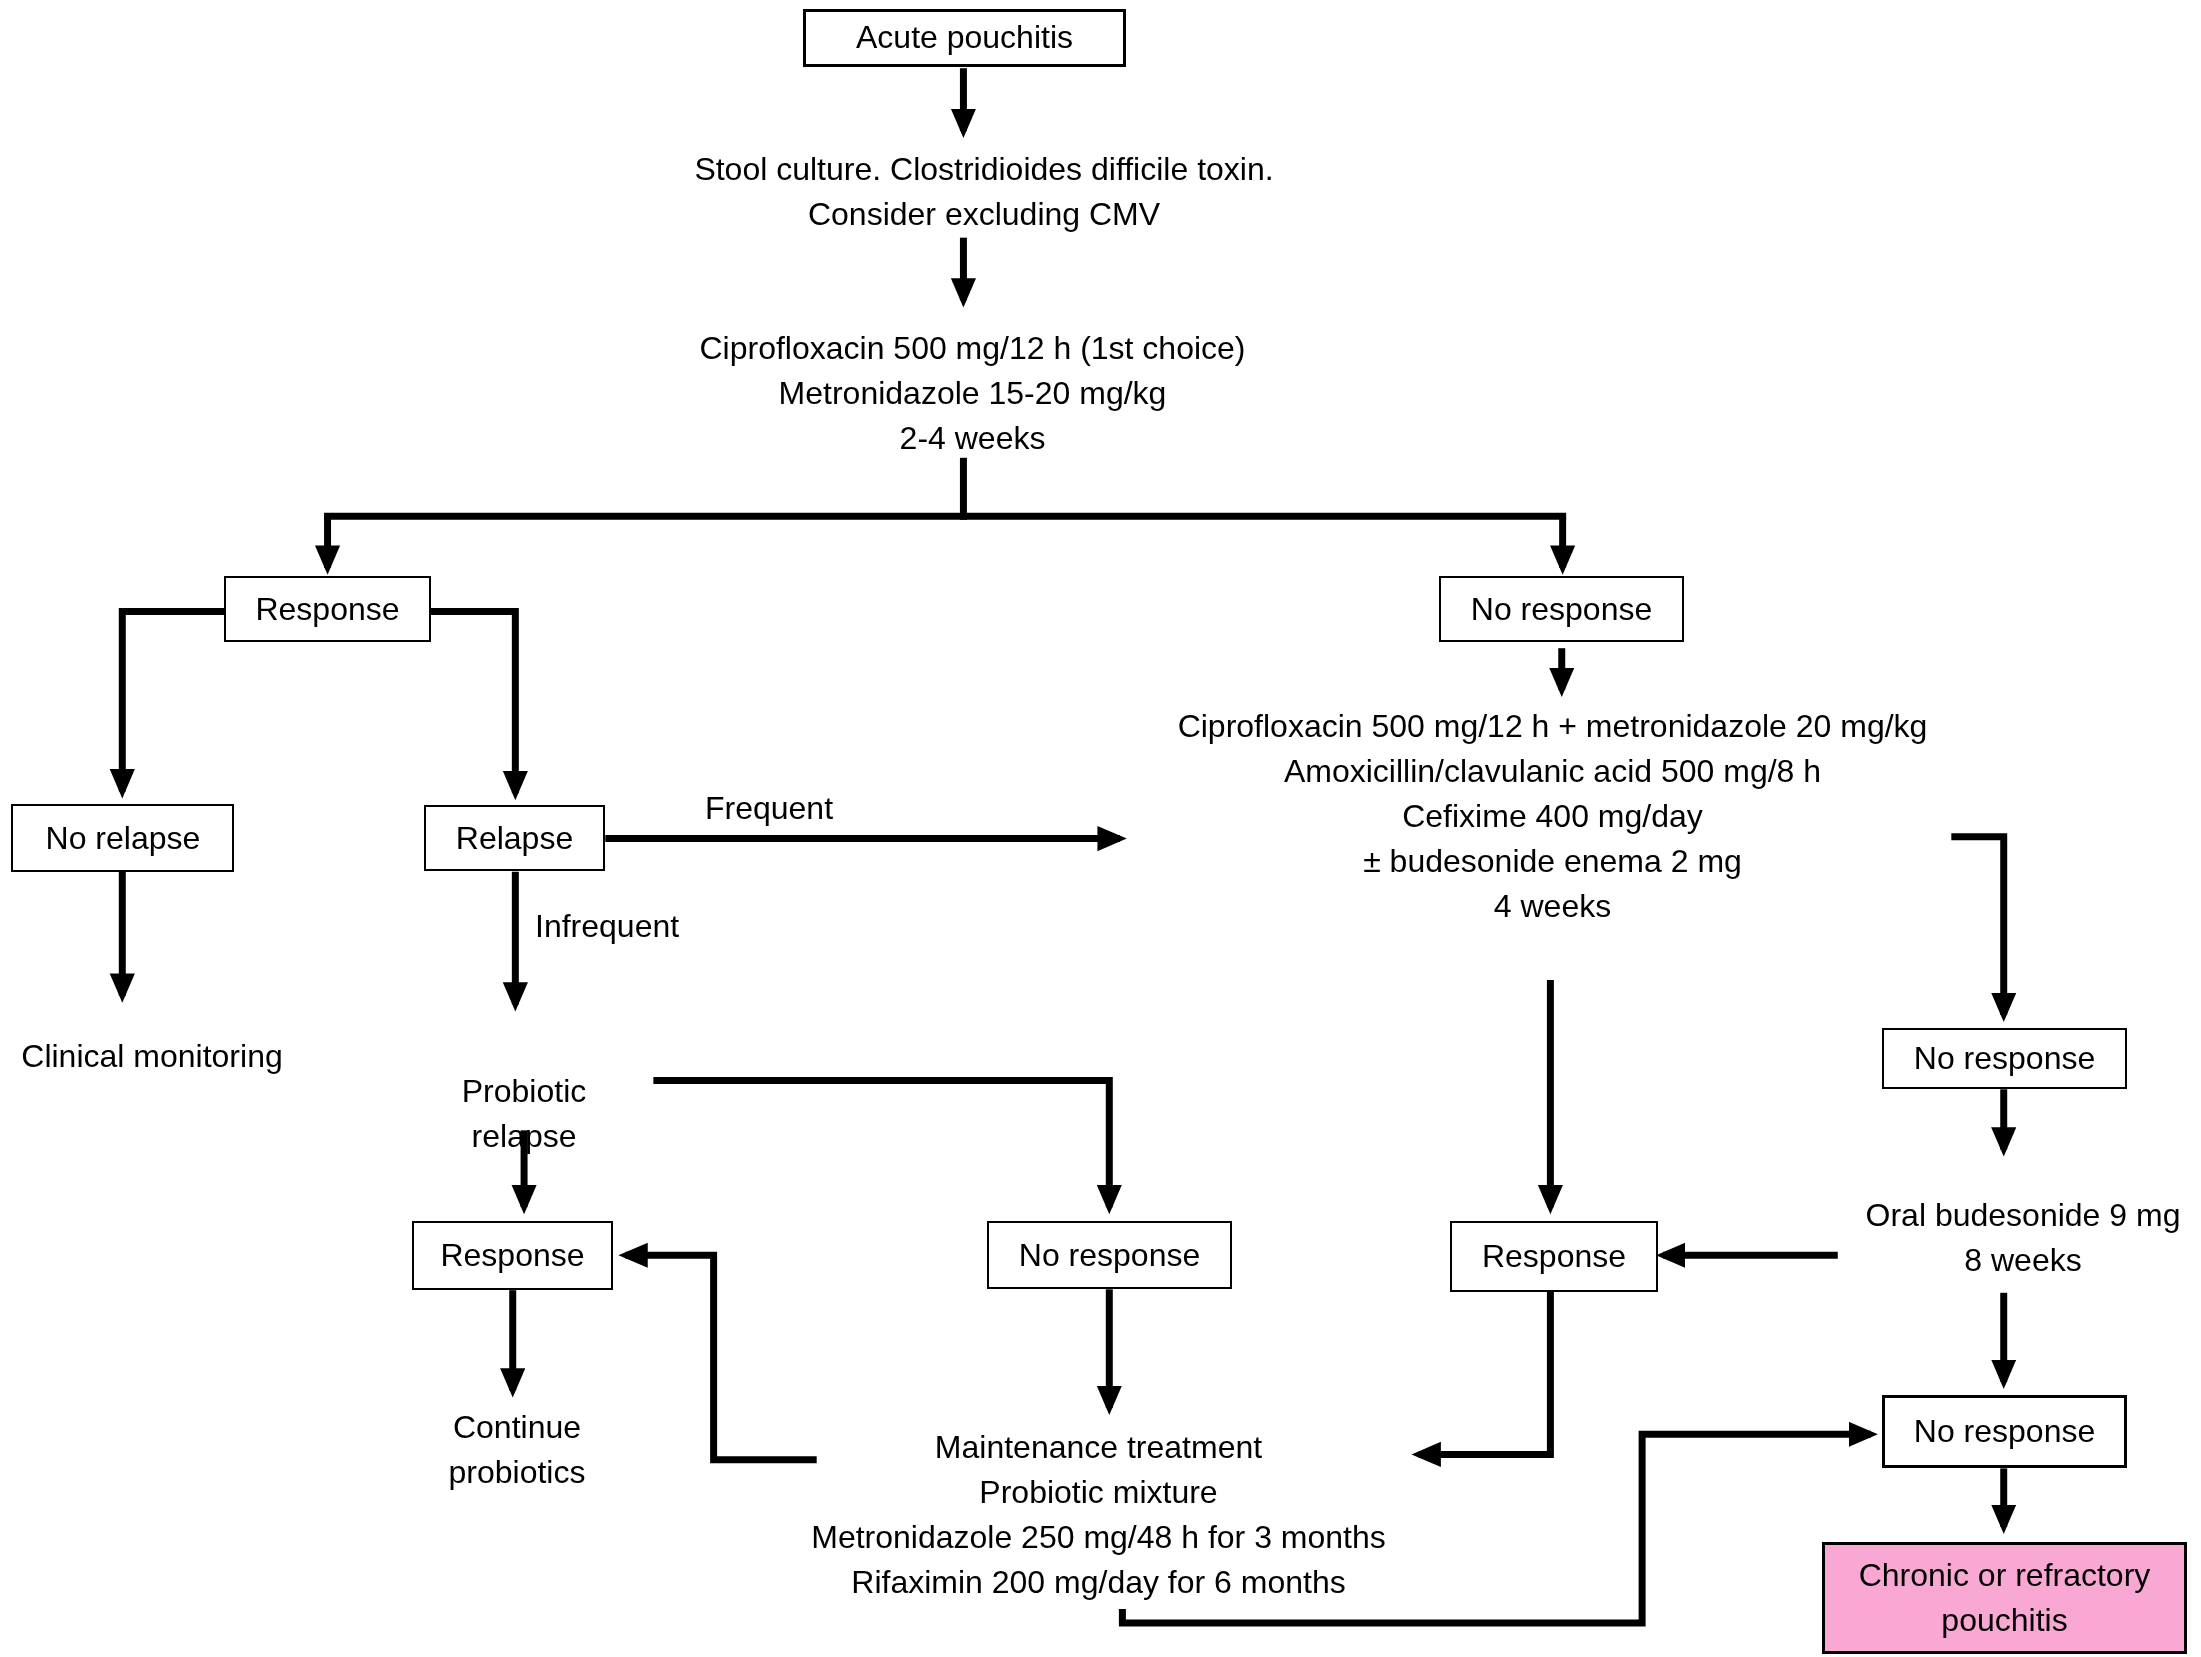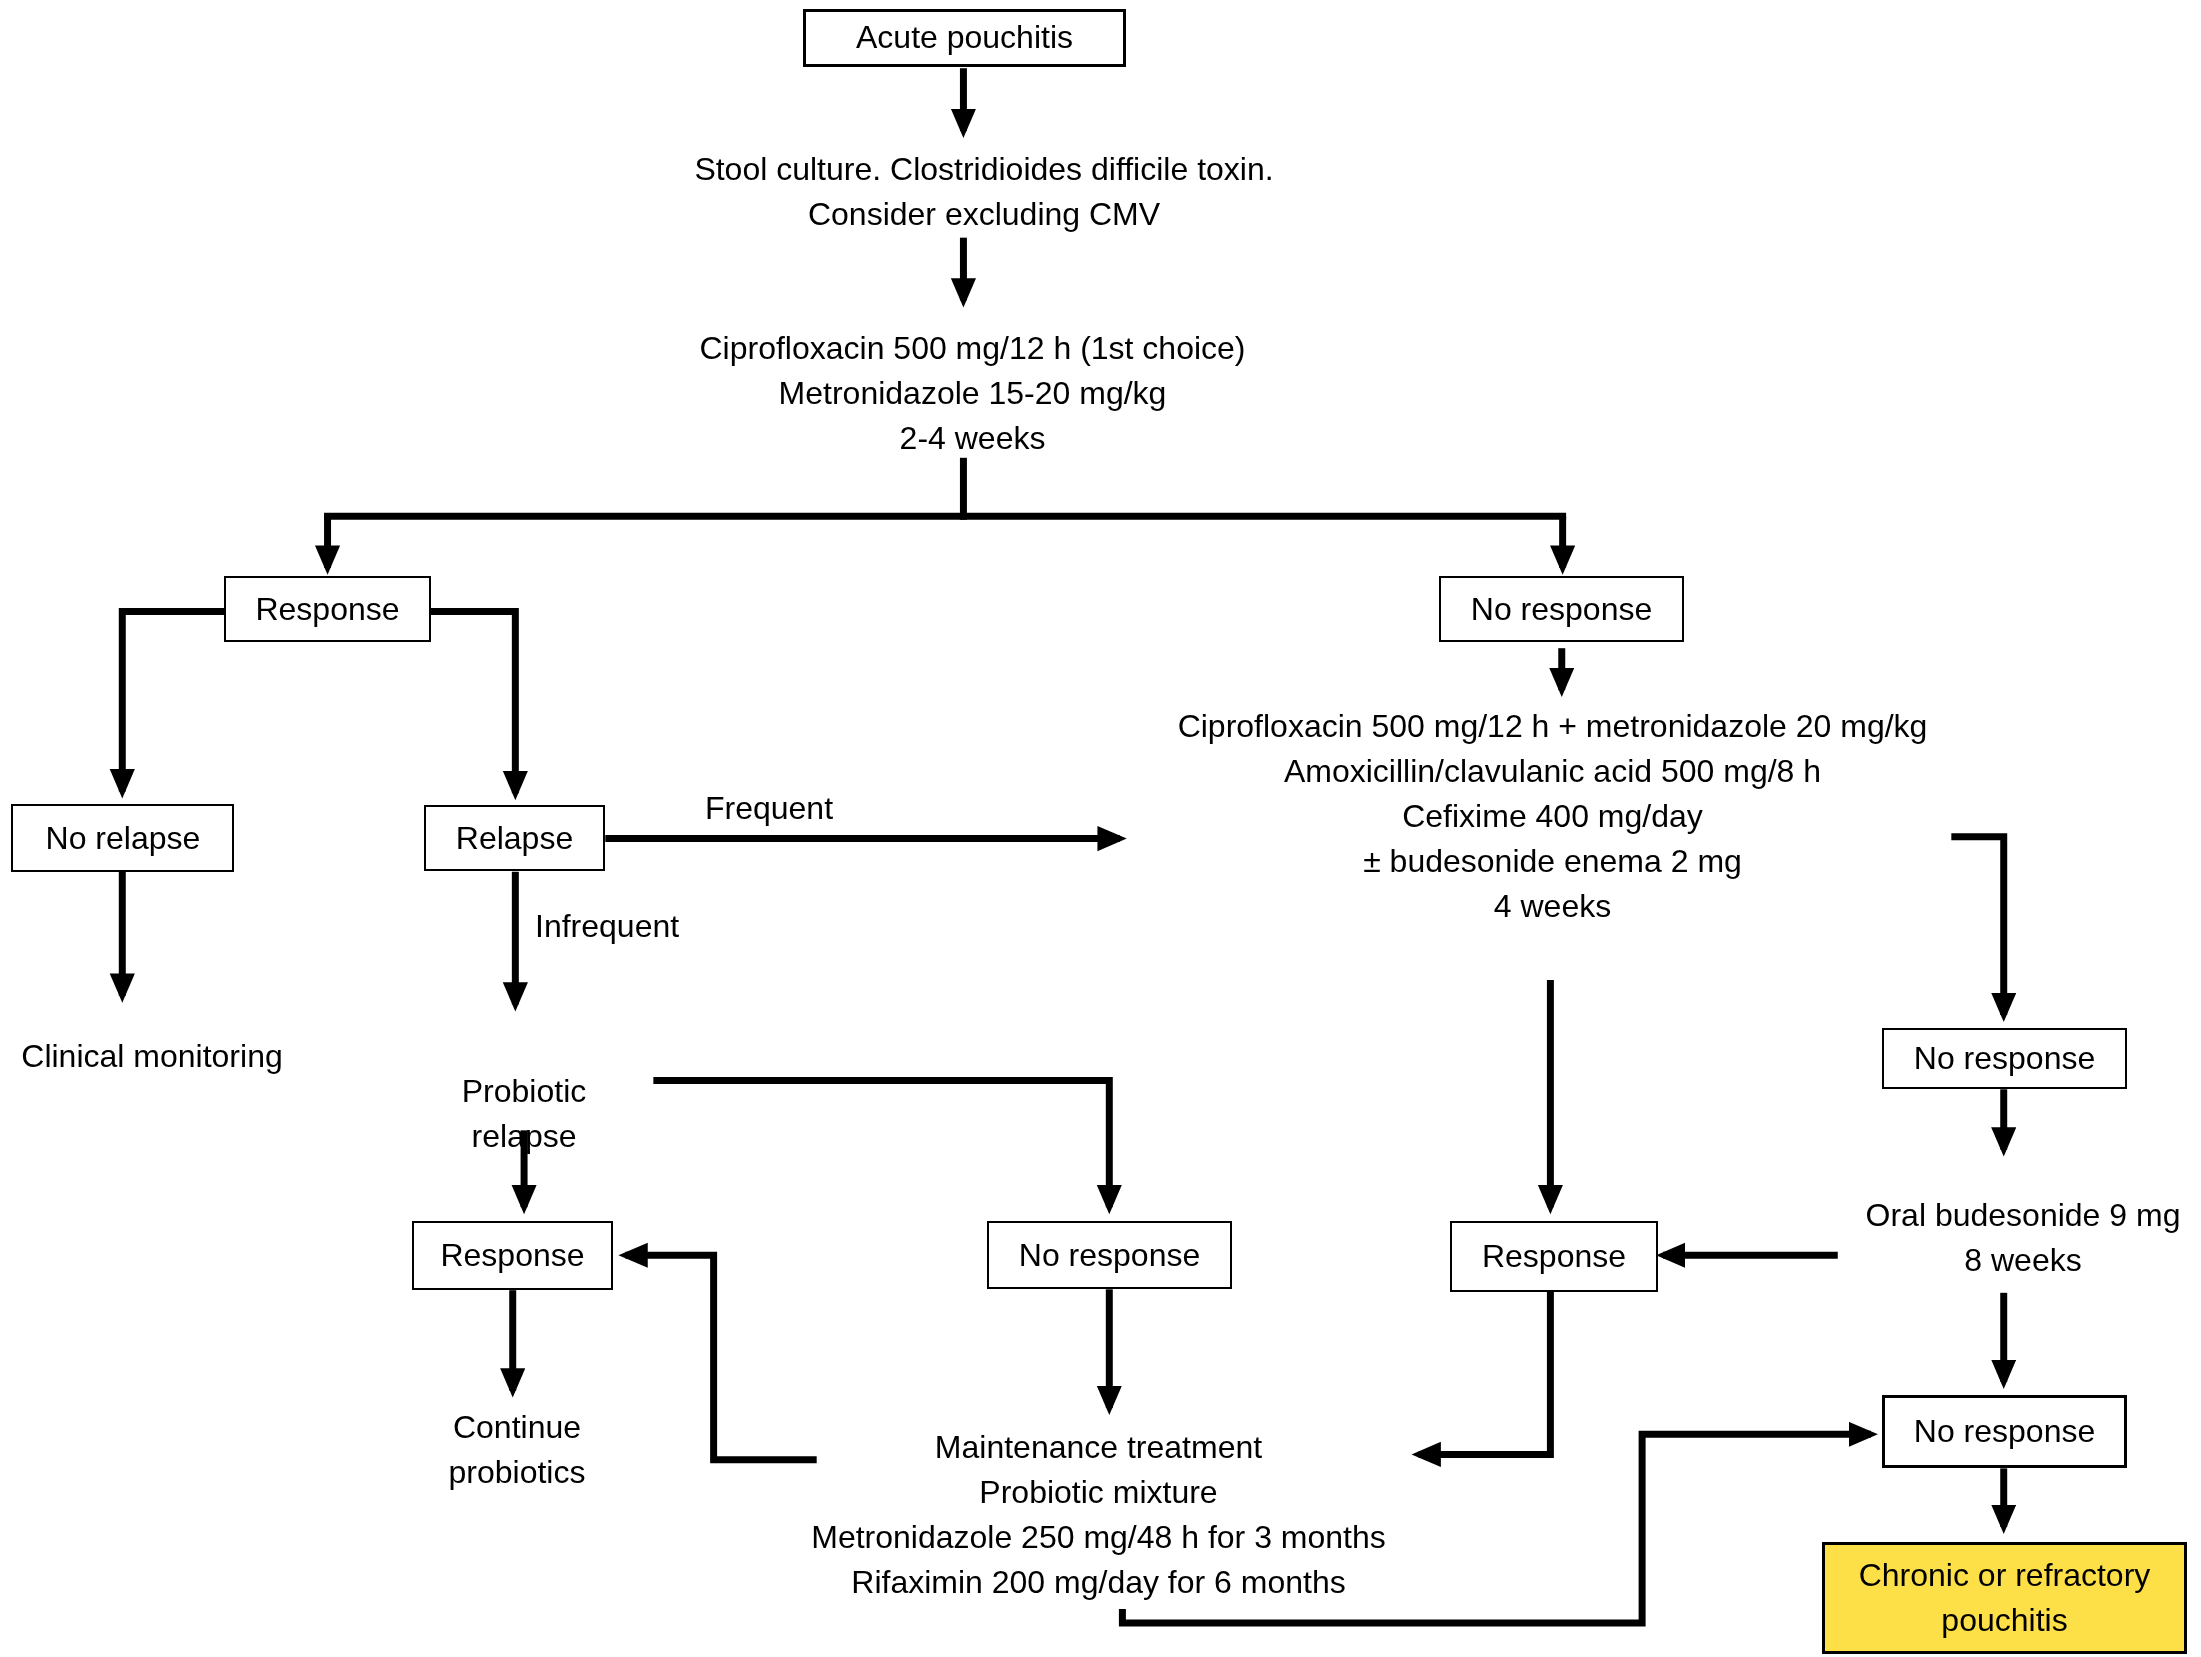--- a/index.html
+++ b/index.html
@@ -22,21 +22,21 @@
     display: flex;
     flex-direction: column;
     align-items: center;
     justify-content: center;
     text-align: center;
     font-size: 32px;
     line-height: 45px;
     white-space: nowrap;
   }
   .node.thick { border-width: 3.5px; }
-  .node.terminal { background: #fde047; border-width: 3.5px; }
+  .node.terminal { background: #f9a8d4; border-width: 3.5px; }
   .tblock {
     position: absolute;
     text-align: center;
     font-size: 32px;
     line-height: 45px;
   }
   .tblock .line { white-space: nowrap; text-align: center; }
   .elabel {
     position: absolute;
     font-size: 32px;

